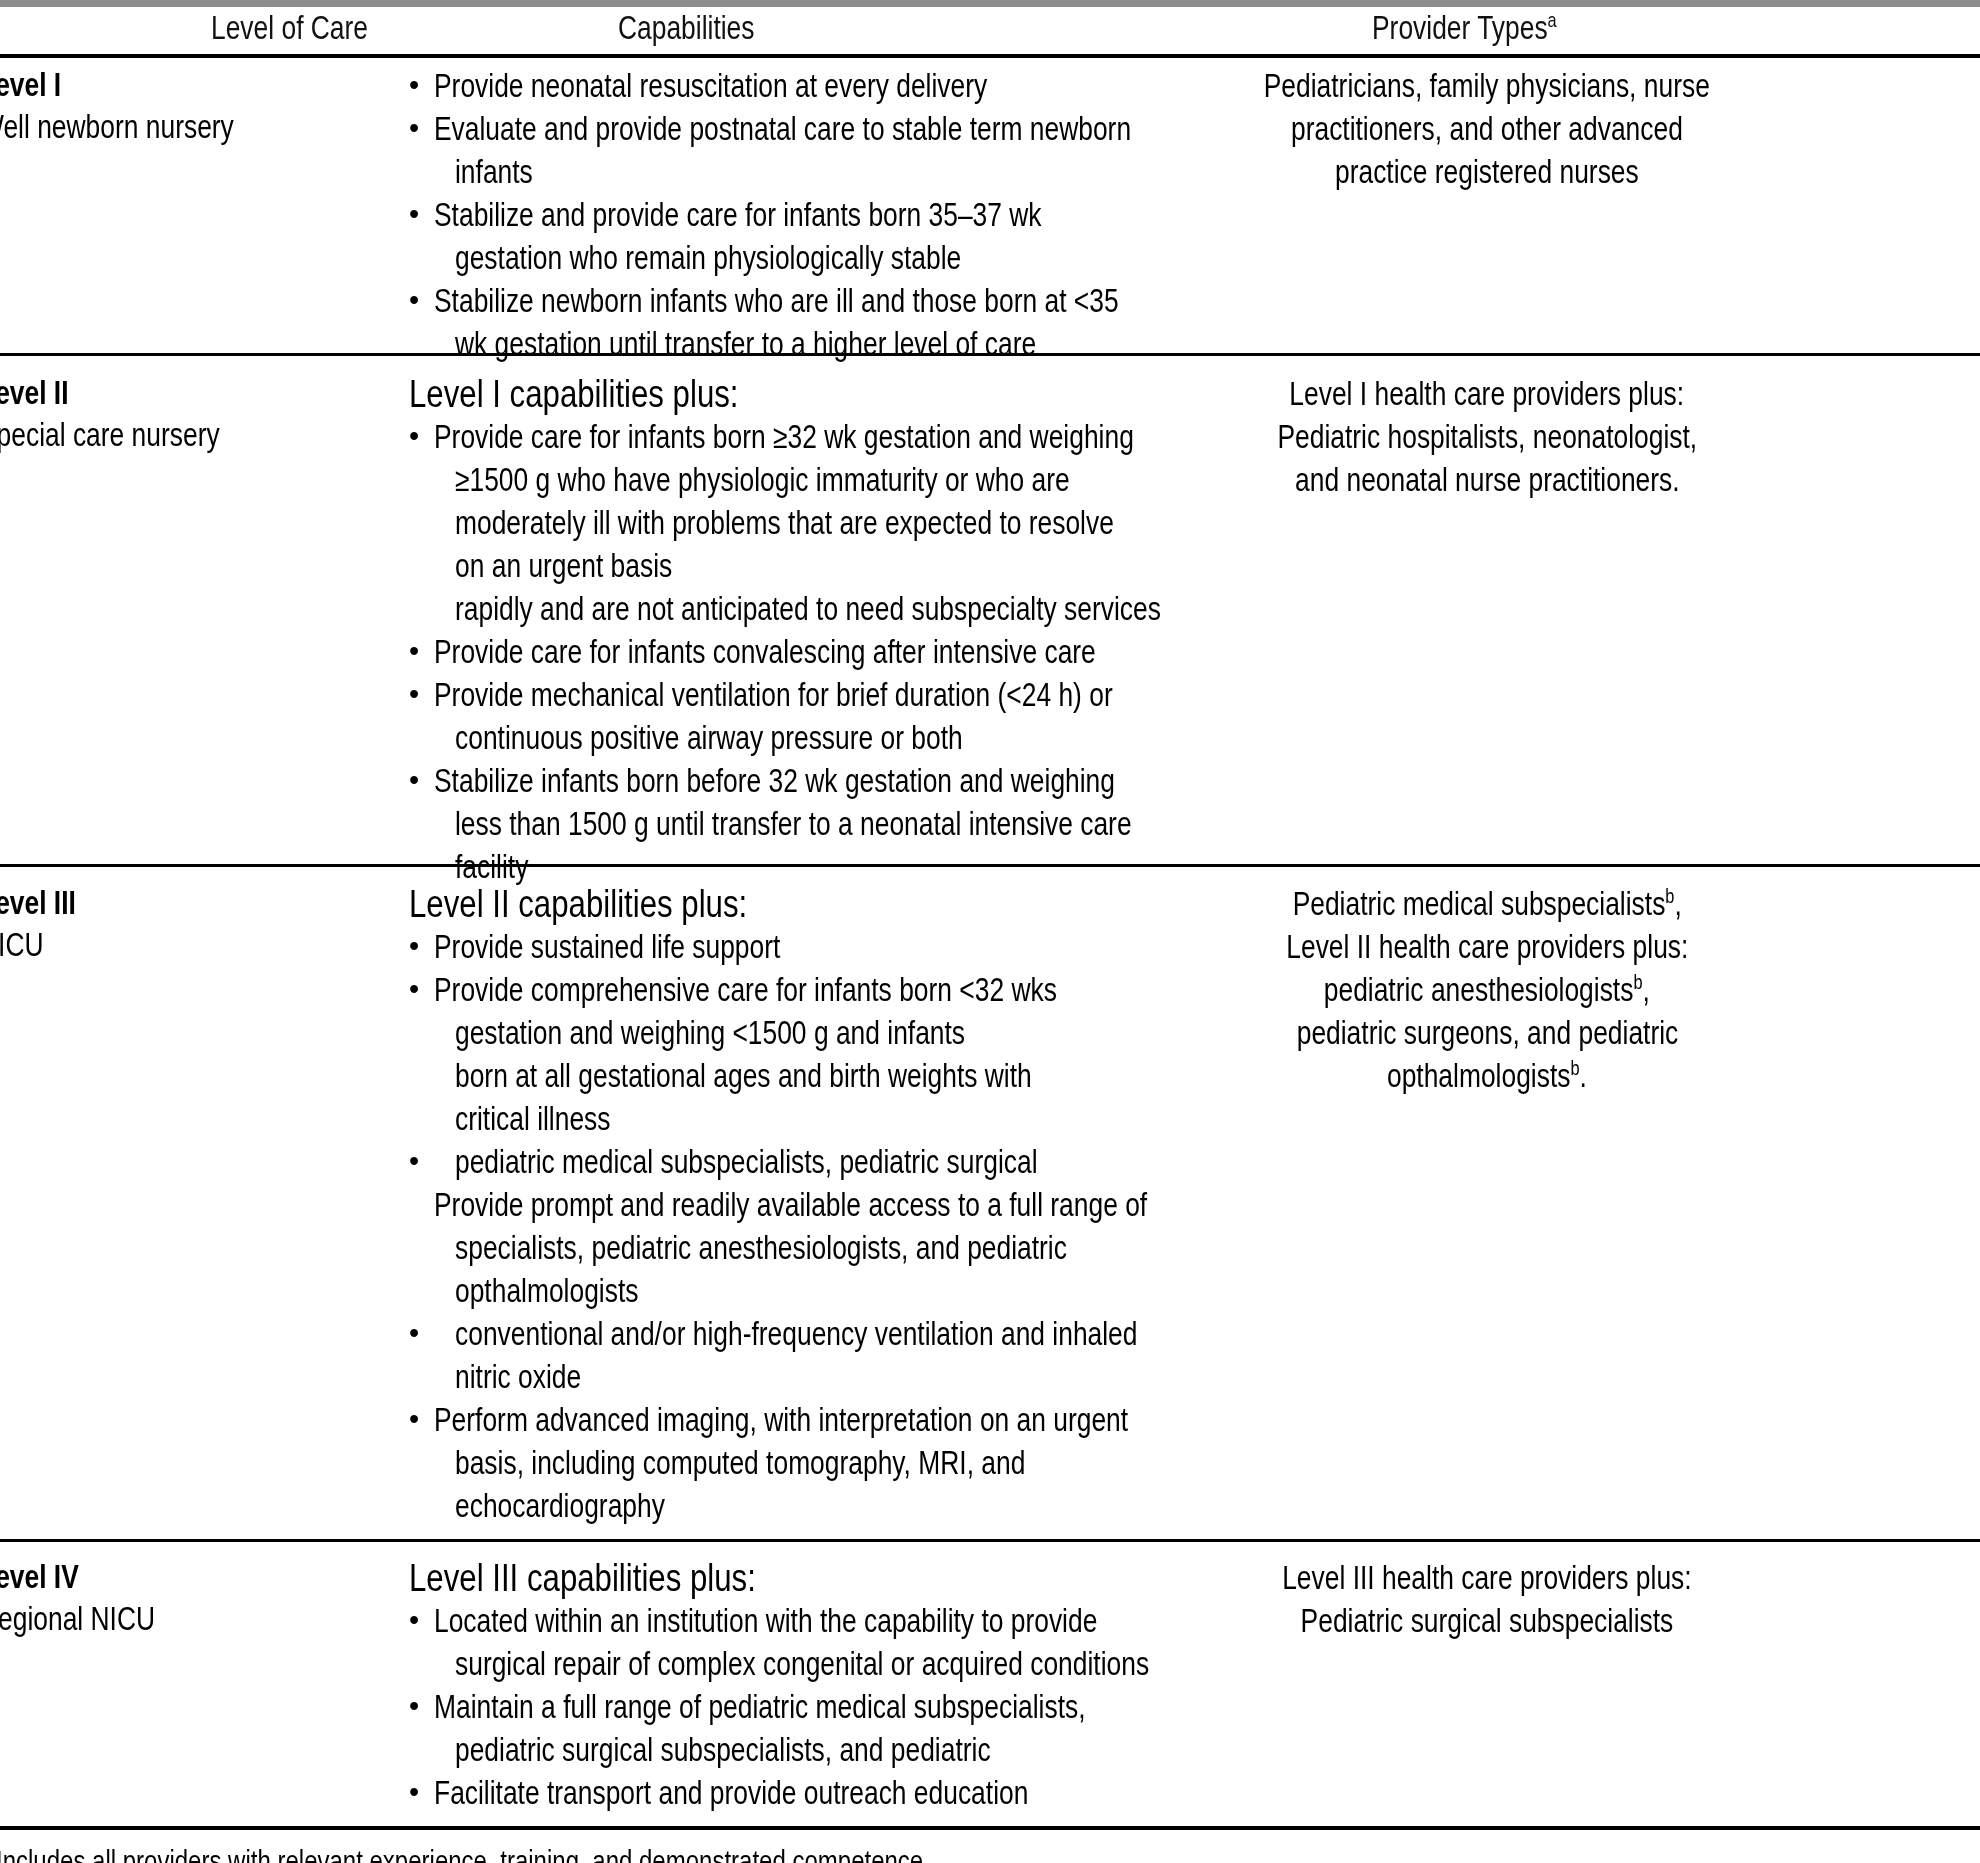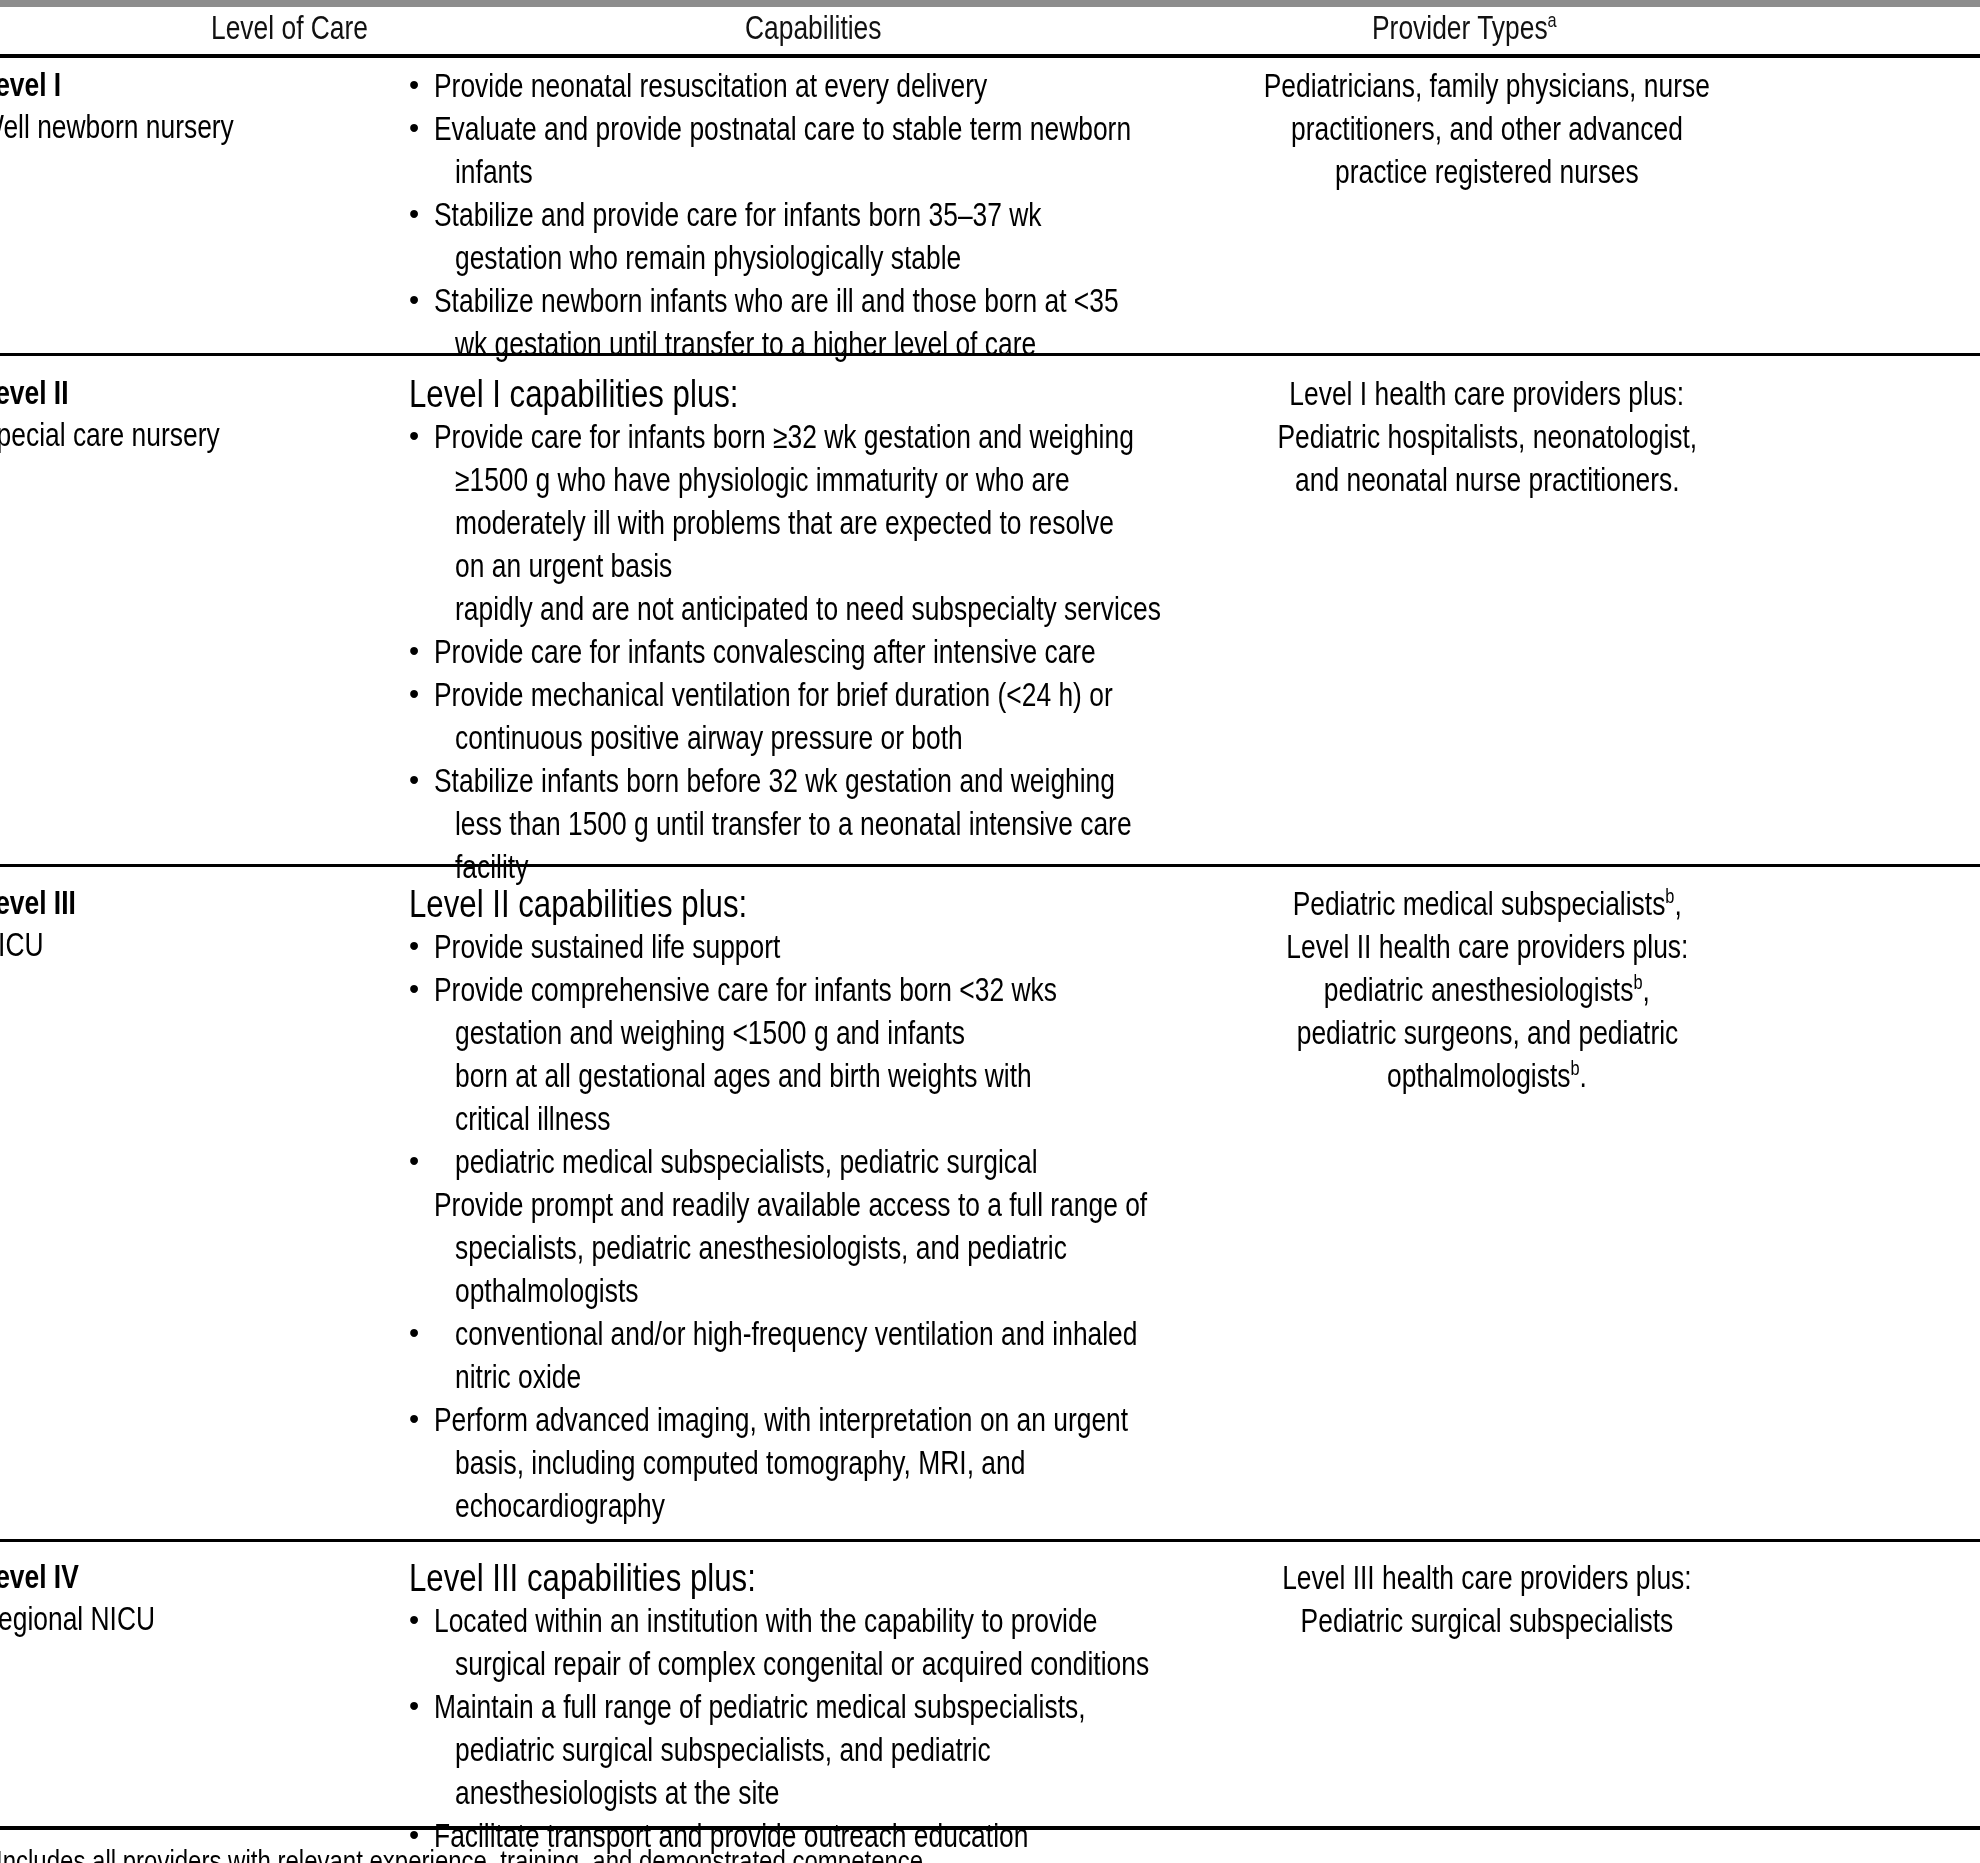--- a/index.html
+++ b/index.html
@@ -14,21 +14,21 @@
 
   #sheet{position:relative;width:1980px;height:1377px;}
 
   .rule-gray{position:absolute;left:0;width:1980px;height:6.8px;background:#8d8d8d;}
   .rule-black{position:absolute;left:0;width:1980px;height:3.9px;background:#000;}
   .rule-thin{position:absolute;left:0;width:1980px;height:2.9px;background:#000;}
 
   
   .hdr{position:absolute;font-size:33px;line-height:39px;color:#111;}
   .hdr-lvl{left:0;width:618px;top:7.7px;text-align:center;}
-  .hdr-cap{left:642px;width:377px;top:7.7px;text-align:center;}
+  .hdr-cap{left:618px;width:377px;top:7.7px;}
   .hdr-prov{left:994px;width:986px;top:7.7px;text-align:center;}
   sup{font-size:0.62em;vertical-align:super;line-height:0;}
 
   
   .col-level{position:absolute;left:-21px;width:541px;}
   .col-cap{position:absolute;left:409px;width:599px;}
   .col-prov{position:absolute;left:994px;width:986px;}
 
   .lv-title{font-size:33px;line-height:42px;font-weight:bold;white-space:nowrap;}
   .lv-sub{font-size:33px;line-height:42px;white-space:nowrap;}
@@ -195,21 +195,20 @@
     <ul class="caps">
       <li>
           <span class="bullet">•</span>
           <span class="ln"><span class="cond">Located within an institution with the capability to provide</span></span>
           <span class="ln cont"><span class="cond">surgical repair of complex congenital or acquired conditions</span></span>
         </li>
       <li>
           <span class="bullet">•</span>
           <span class="ln"><span class="cond">Maintain a full range of pediatric medical subspecialists,</span></span>
           <span class="ln cont"><span class="cond">pediatric surgical subspecialists, and pediatric</span></span>
-          <span class="ln cont"><span class="cond">anesthesiologists at the site</span></span>
         </li>
       <li>
           <span class="bullet">•</span>
           <span class="ln"><span class="cond">Facilitate transport and provide outreach education</span></span>
         </li>
     </ul>
   </div>
   <div class="col-prov" style="top:1556px;">
     <div class="prov-line c"><span class="cond" style="transform-origin:center;">Level III health care providers plus:</span></div>
     <div class="prov-line c"><span class="cond" style="transform-origin:center;">Pediatric surgical subspecialists</span></div>

